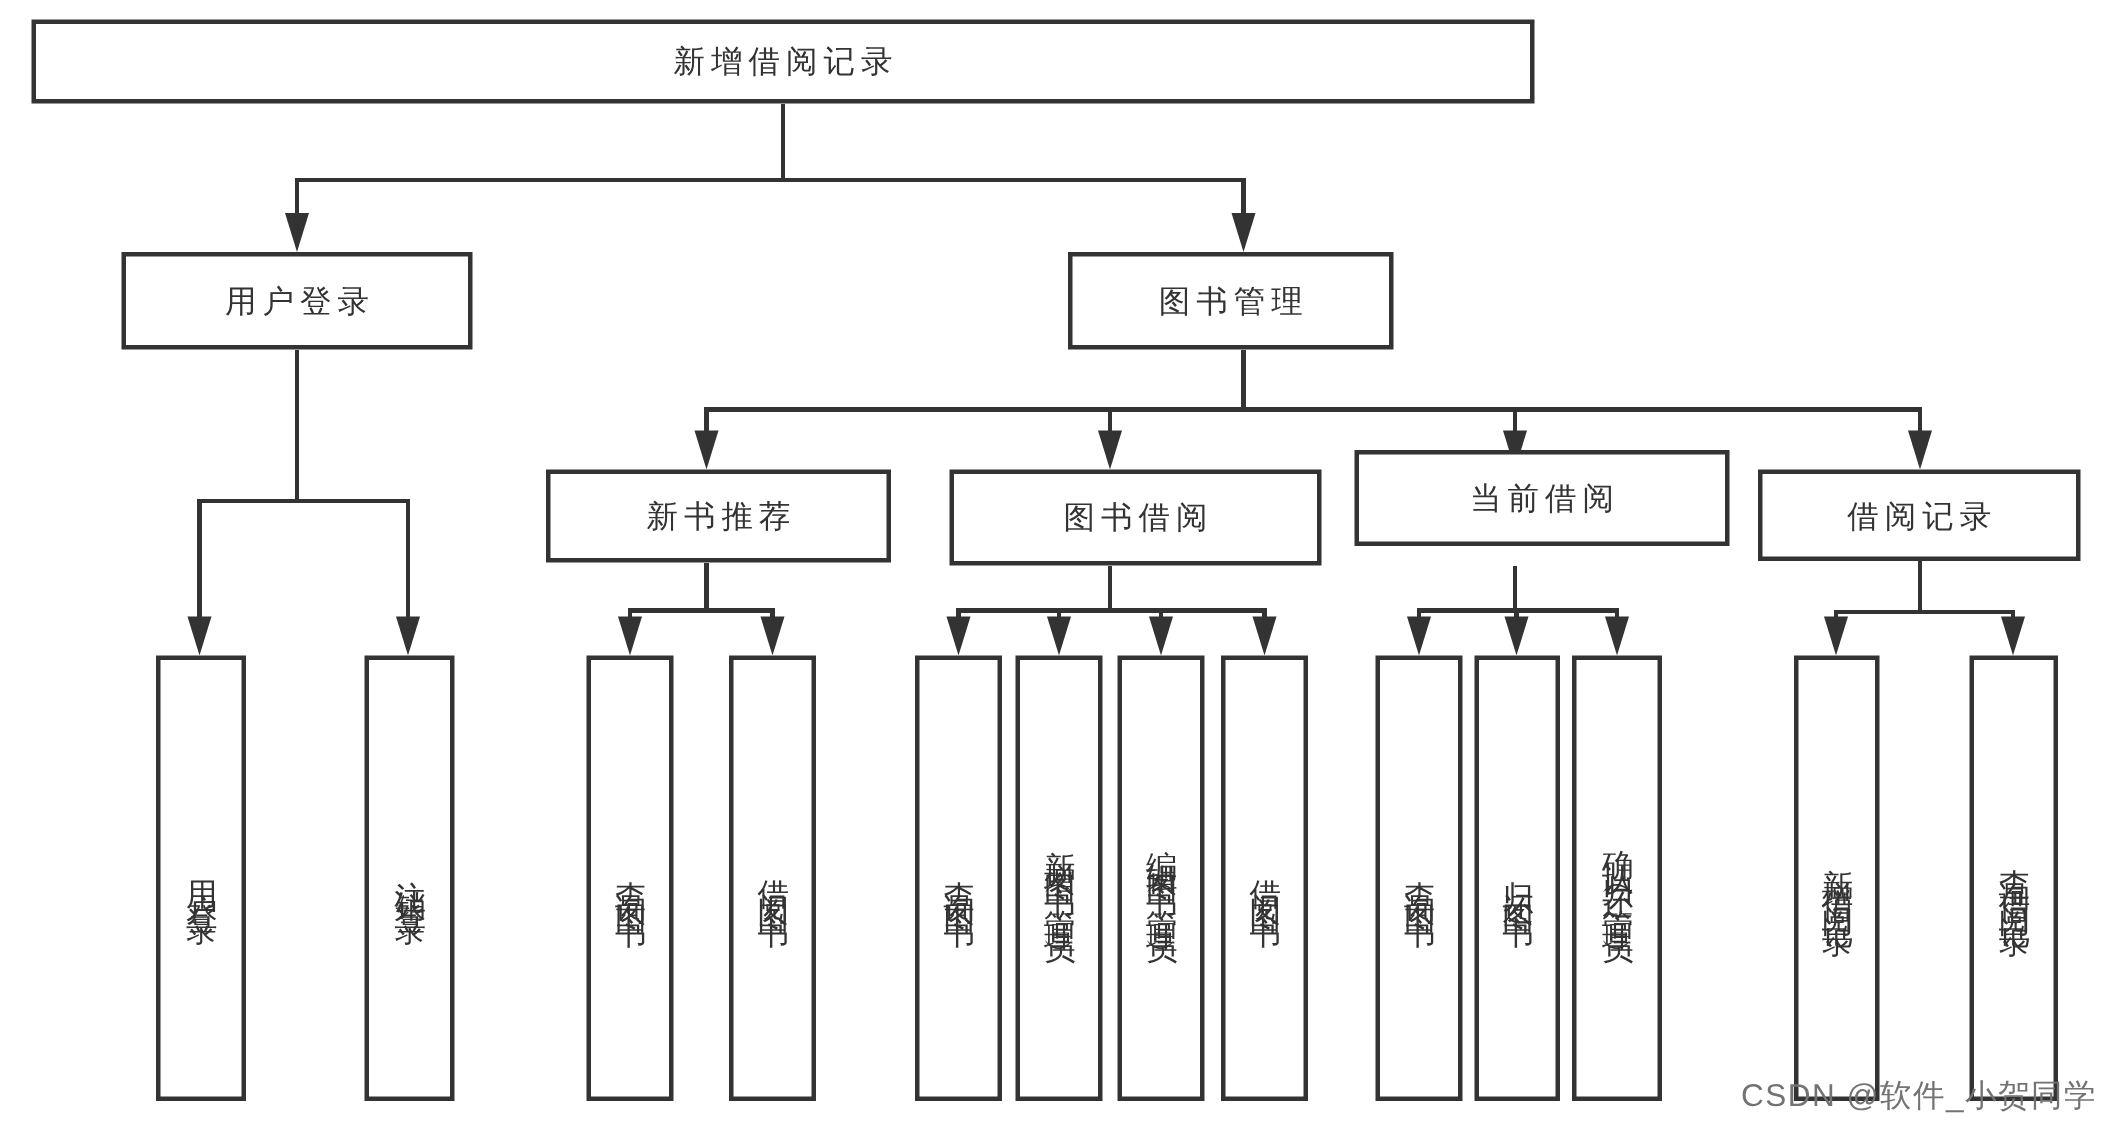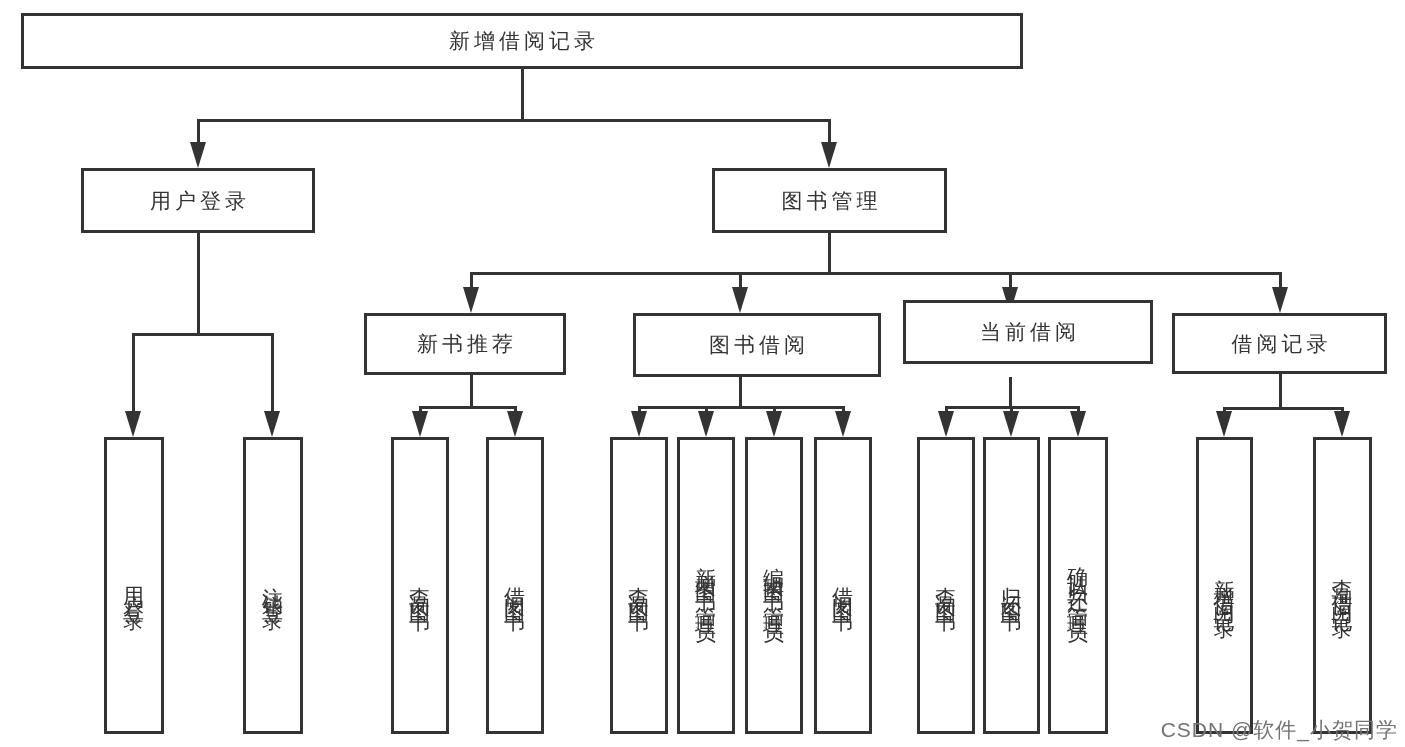--- a/index.html
+++ b/index.html
@@ -94,23 +94,23 @@
       <line x1="1224" y1="408" x2="1224" y2="419"></line>
       <polygon points="1216,411 1232,411 1224,437"></polygon>
       <line x1="1342" y1="408" x2="1342" y2="419"></line>
       <polygon points="1334,411 1350,411 1342,437"></polygon>
     </g>
   </svg>
 
   <div class="node hnode" style="left:21px;top:13px;width:1002px;height:56px;">新增借阅记录</div>
 
   <div class="node hnode" style="left:81px;top:168px;width:234px;height:65px;">用户登录</div>
-  <div class="node hnode" style="left:712px;top:168px;width:235px;height:65px;">图书管理</div>
+  <div class="node hnode" style="left:712px;top:168px;width:217px;height:65px;">图书管理</div>
 
-  <div class="node hnode" style="left:364px;top:313px;width:202px;height:62px;">新书推荐</div>
+  <div class="node hnode" style="left:364px;top:313px;width:230px;height:62px;">新书推荐</div>
   <div class="node hnode" style="left:633px;top:313px;width:248px;height:64px;">图书借阅</div>
   <div class="node hnode" style="left:903px;top:300px;width:250px;height:64px;">当前借阅</div>
   <div class="node hnode" style="left:1172px;top:313px;width:215px;height:61px;">借阅记录</div>
 
   <div class="node vnode" style="left:104px;top:437px;width:60px;height:297px;">用户登录</div>
   <div class="node vnode" style="left:243px;top:437px;width:60px;height:297px;">注销登录</div>
 
   <div class="node vnode" style="left:391px;top:437px;width:58px;height:297px;">查询图书</div>
   <div class="node vnode" style="left:486px;top:437px;width:58px;height:297px;">借阅图书</div>
 

